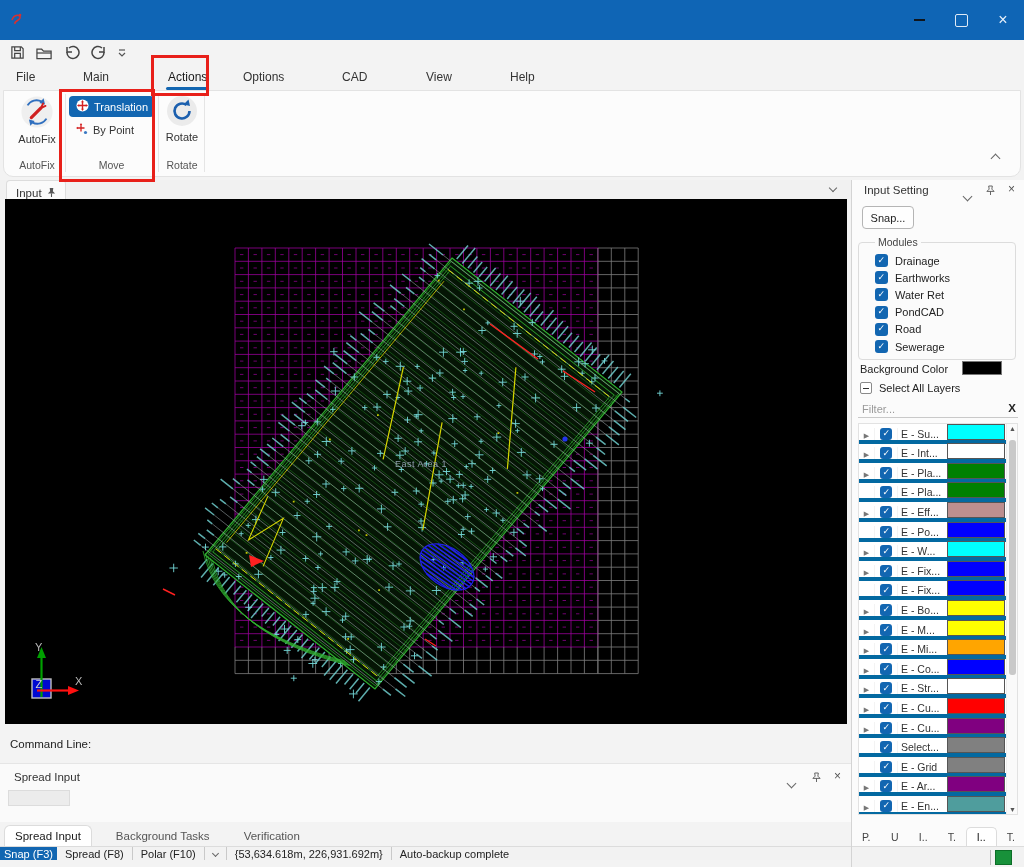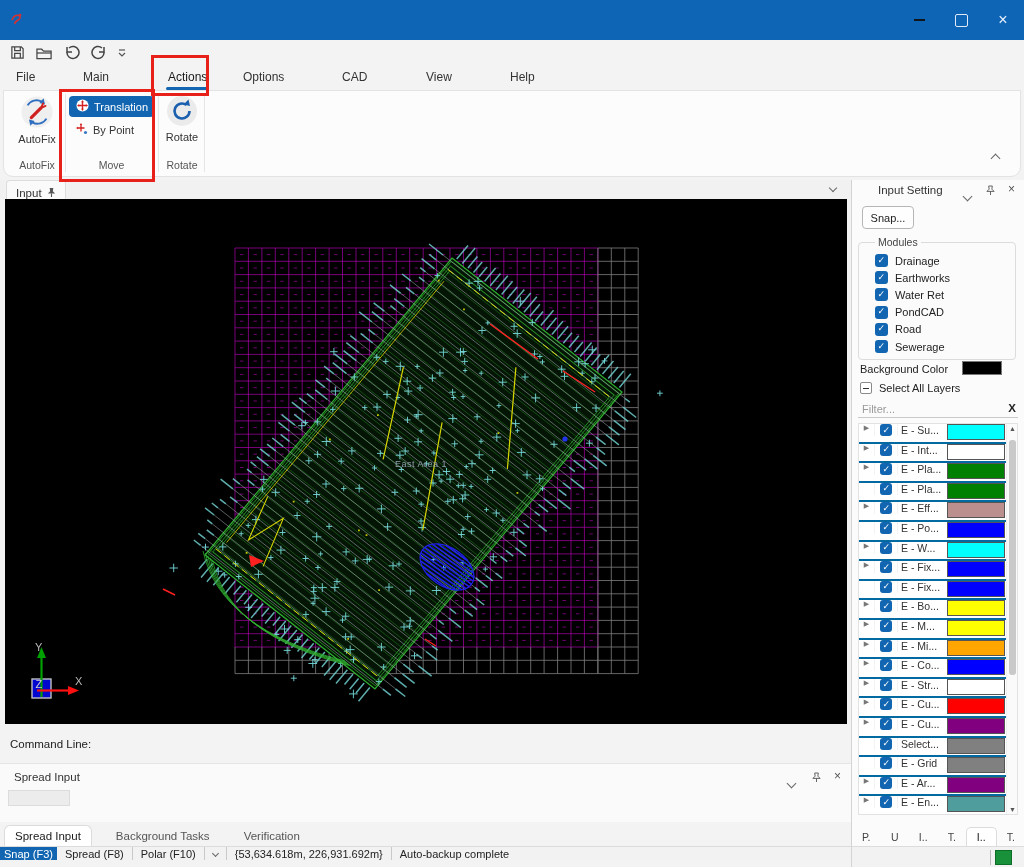--- a/index.html
+++ b/index.html
@@ -74,38 +74,38 @@
 
   
   .statusbar{position:absolute;left:0;top:846px;width:851px;height:14px;background:#f2f2f2;border-top:1px solid #dcdcdc;display:flex;align-items:stretch;font-size:11px}
   .schip{background:var(--accent);color:#fff;display:flex;align-items:center;justify-content:center;width:57px;cursor:pointer}
   .sitem{display:flex;align-items:center;padding:0 8px;border-right:1px solid #c9c9c9;color:#222}
   .sitem.nob{border-right:none}
   .sitem .chev{width:5px;height:5px}
 
   
   .rightpanel{position:absolute;left:851px;top:180px;width:173px;height:687px;background:#fbfbfb;border-left:1px solid #d4d4d4}
-  .rp-title{position:absolute;left:26px;top:4px;font-size:11.5px;color:#333}
+  .rp-title{position:absolute;left:12px;top:4px;font-size:11.5px;color:#333}
   .snapbtn{position:absolute;left:10px;top:26px;width:52px;height:23px;background:#fefefe;border:1px solid #b5b5b5;border-radius:4px;font-size:11px;color:#222;display:flex;align-items:center;justify-content:center;cursor:pointer}
   .modules{position:absolute;left:6px;top:56px;width:158px;height:124px;border:1px solid #dcdcdc;border-radius:4px;padding:4px 0 0 16px}
   .modules legend{font-size:10.5px;color:#444;padding:0 3px;}
   .mrow{display:flex;align-items:center;gap:7px;height:17.2px;font-size:11px;color:#222;cursor:pointer}
   .cb{width:13px;height:13px;background:var(--accent);border-radius:3px;position:relative;flex:0 0 auto;cursor:pointer}
   .cb.active::after{content:"✓";position:absolute;left:2.5px;top:0.5px;color:#fff;font-size:9px}
   .cb.sm{width:12px;height:12px}
   .bgrow-label{position:absolute;left:8px;top:183px;font-size:11px;color:#222}
   .bgswatch{position:absolute;left:110px;top:181px;width:40px;height:14px;border:1px solid #777;cursor:pointer}
   .selall{position:absolute;left:8px;top:202px;display:flex;align-items:center;gap:7px;font-size:11px;color:#222;cursor:pointer}
   .minusbox{width:12px;height:12px;border:1px solid #8a8a8a;border-radius:2px;position:relative;background:#fff}
   .minusbox::after{content:"";position:absolute;left:2px;top:5px;width:6px;height:1.4px;background:#333}
   .filterrow{position:absolute;left:6px;top:222px;width:160px;height:16px;border-bottom:1px solid #c9c9c9}
   .filterrow .fph{position:absolute;left:4px;top:1px;color:#9a9a9a;font-size:11px}
   .filterrow .fx{position:absolute;right:2px;top:0;font-weight:bold;font-size:11.5px;color:#222;cursor:pointer}
   .layerlist{position:absolute;left:6px;top:243px;width:160px;height:392px;background:#fff;border:1px solid #e2e2e2;overflow:hidden}
-  .lrow{display:flex;align-items:flex-start;height:19.6px;border-bottom:2px solid #0369a1;cursor:pointer}
+  .lrow{display:flex;align-items:flex-end;height:19.6px;border-bottom:4px solid #0369a1;cursor:pointer}
   .larrow{width:15px;text-align:center;color:#777;font-size:7px;flex:0 0 auto}
   .larrow::after{content:"▶"}
   .cbcell{width:24px;display:flex;justify-content:center;border-left:1px solid #f3f3f3;border-right:1px solid #f3f3f3;flex:0 0 auto}
   .llabel{width:49px;font-size:10.5px;color:#333;padding-left:3px;white-space:nowrap;overflow:hidden;flex:0 0 auto}
   .lswatch{width:58px;height:16px;border:1px solid #555;flex:0 0 auto}
   .lscroll{position:absolute;right:0;top:0;width:11px;height:100%;background:#fafafa;border-left:1px solid #eee}
   .lscroll .sa{position:absolute;left:0;width:11px;text-align:center;font-size:7px;color:#555;cursor:pointer}
   .lscroll .thumb{position:absolute;left:2px;width:7px;top:16px;height:235px;background:#c9c9c9;border-radius:3px;cursor:grab}
   .minitabs{position:absolute;left:0;top:646px;width:173px;height:20px;display:flex;align-items:flex-end}
   .mtab{flex:1;text-align:center;font-size:10.5px;color:#444;padding:3px 0;cursor:pointer}

